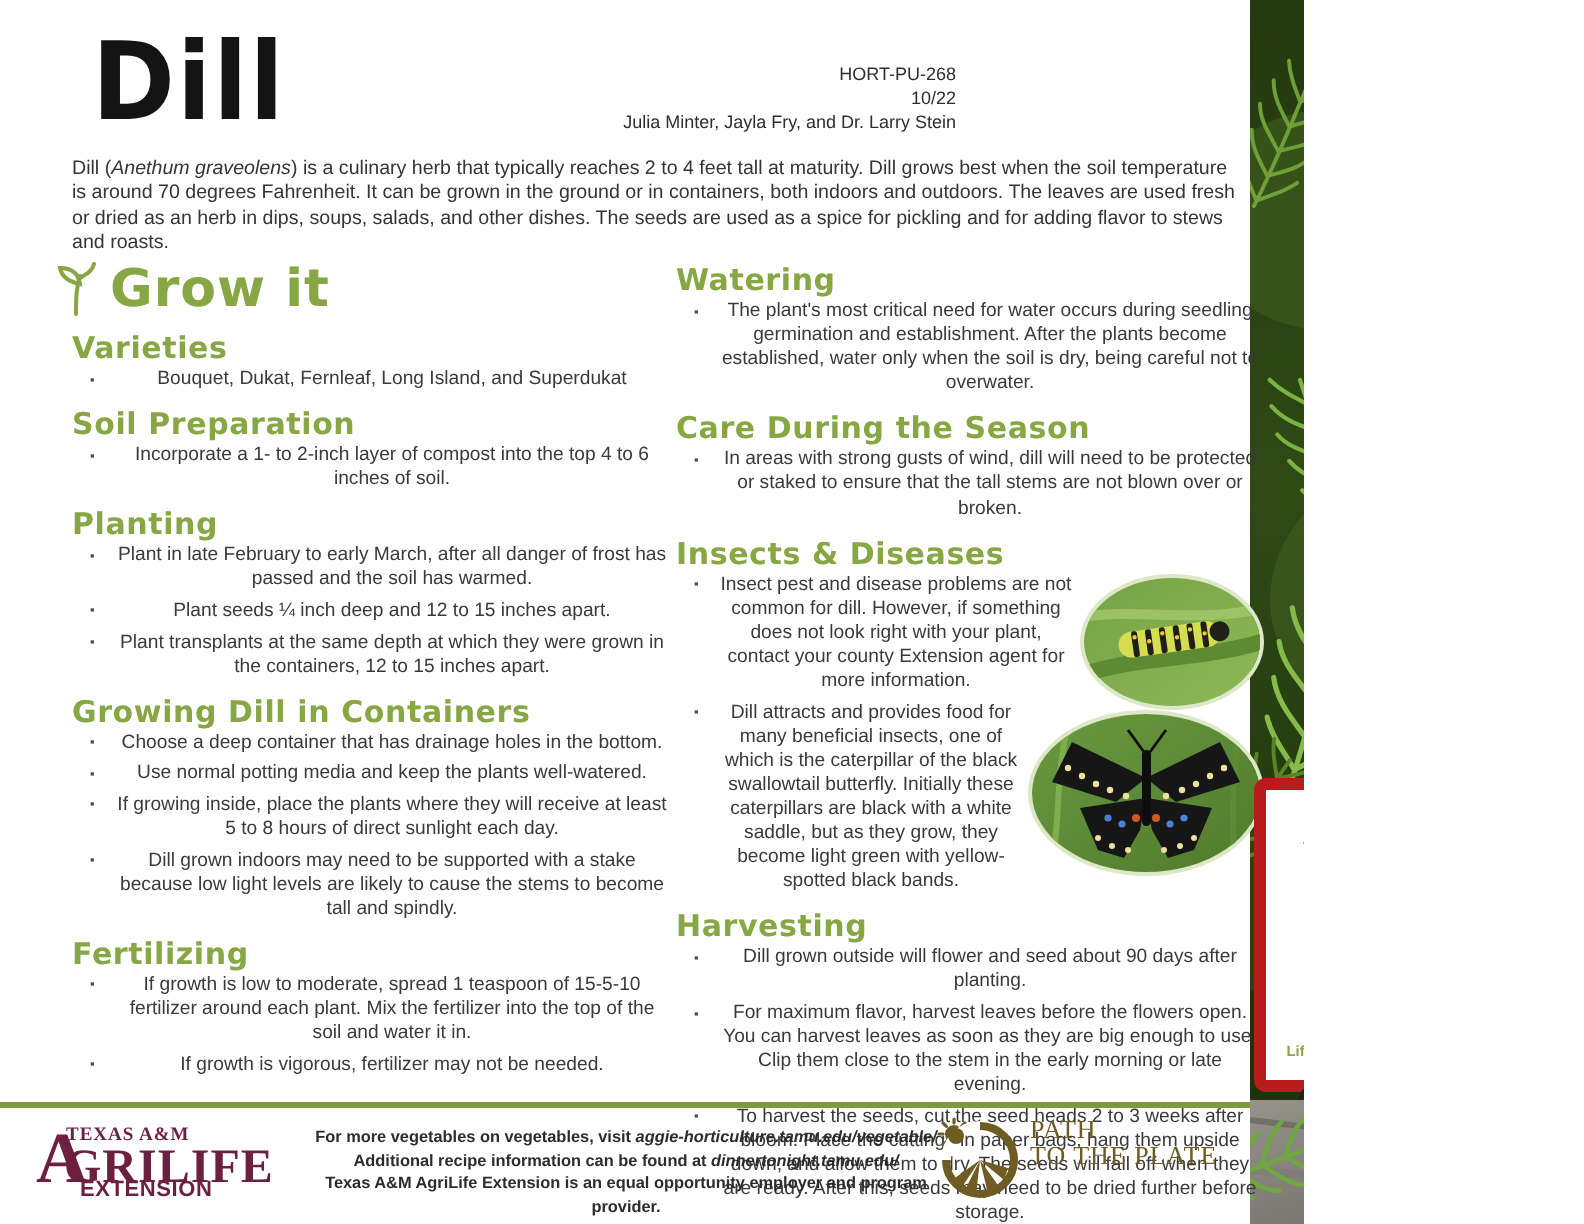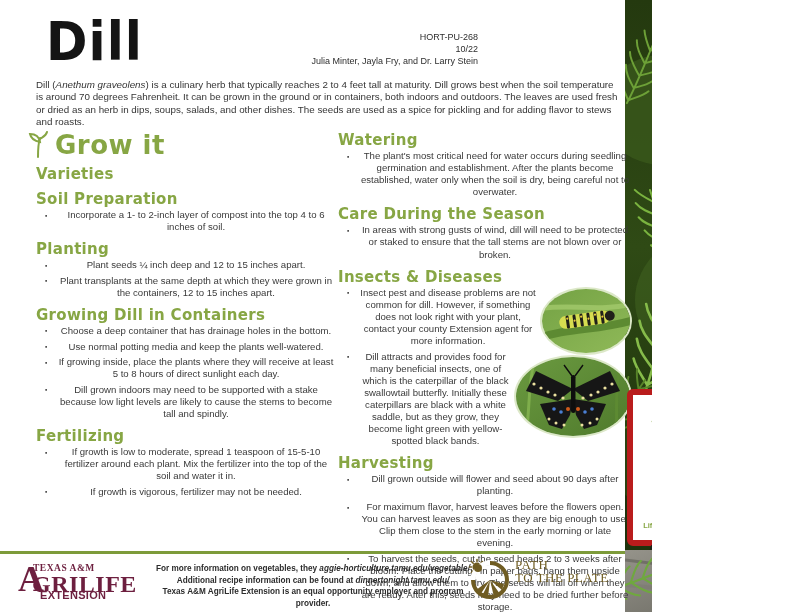--- a/index.html
+++ b/index.html
@@ -130,30 +130,34 @@
         <path d="M13,11 C8,10 4,8 3,3 C8,3 12,5 13,11 Z"></path>
         <path d="M13,8 C16,6 19,5 20,1"></path>
       </g>
     </svg>
     <span class="grow-it-label">Grow it</span>
   </div>
 
   <div class="col-left">
     <div class="sec">
       <div class="sec-heading">Varieties</div>
+      <ul class="bullets">
+        <li>Bouquet, Dukat, Fernleaf, Long Island, and Superdukat</li>
+      </ul>
     </div>
     <div class="sec">
       <div class="sec-heading">Soil Preparation</div>
       <ul class="bullets">
         <li>Incorporate a 1- to 2-inch layer of compost into the top 4 to 6 inches of soil.</li>
       </ul>
     </div>
     <div class="sec">
       <div class="sec-heading">Planting</div>
       <ul class="bullets">
+        <li>Plant in late February to early March, after all danger of frost has passed and the soil has warmed.</li>
         <li>Plant seeds ¼ inch deep and 12 to 15 inches apart.</li>
         <li>Plant transplants at the same depth at which they were grown in the containers, 12 to 15 inches apart.</li>
       </ul>
     </div>
     <div class="sec">
       <div class="sec-heading">Growing Dill in Containers</div>
       <ul class="bullets">
         <li>Choose a deep container that has drainage holes in the bottom.</li>
         <li>Use normal potting media and keep the plants well-watered.</li>
         <li>If growing inside, place the plants where they will receive at least 5 to 8 hours of direct sunlight each day.</li>
@@ -355,21 +359,21 @@
   <div class="divider"></div>
 
   <div class="agrilife-logo">
     <span class="ag-a">A</span>
     <span class="ag-top">TEXAS A&amp;M</span>
     <span class="ag-mid">GRILIFE</span>
     <span class="ag-bot">EXTENSION</span>
   </div>
 
   <div class="footer-center">
-    <div><span>For more information on vegetables, they </span><em>aggie-horticulture.tamu.edu/vegetable/</em></div>
+    <div><span>For more vegetables on vegetables, visit </span><em>aggie-horticulture.tamu.edu/vegetable/</em></div>
     <div><span>Additional recipe information can be found at </span><em>dinnertonight.tamu.edu/</em></div>
     <div>Texas A&amp;M AgriLife Extension is an equal opportunity employer and program provider.</div>
   </div>
 
   <div class="path-logo">
     <svg width="42" height="42" viewBox="0 0 42 42">
       <circle cx="22" cy="22" r="17" fill="none" stroke="#6f5c22" stroke-width="4"></circle>
       <g fill="#6f5c22">
         <path d="M22,22 L8,32 L12,37 Z"></path>
         <path d="M22,22 L14,38 L20,39.5 Z"></path>

